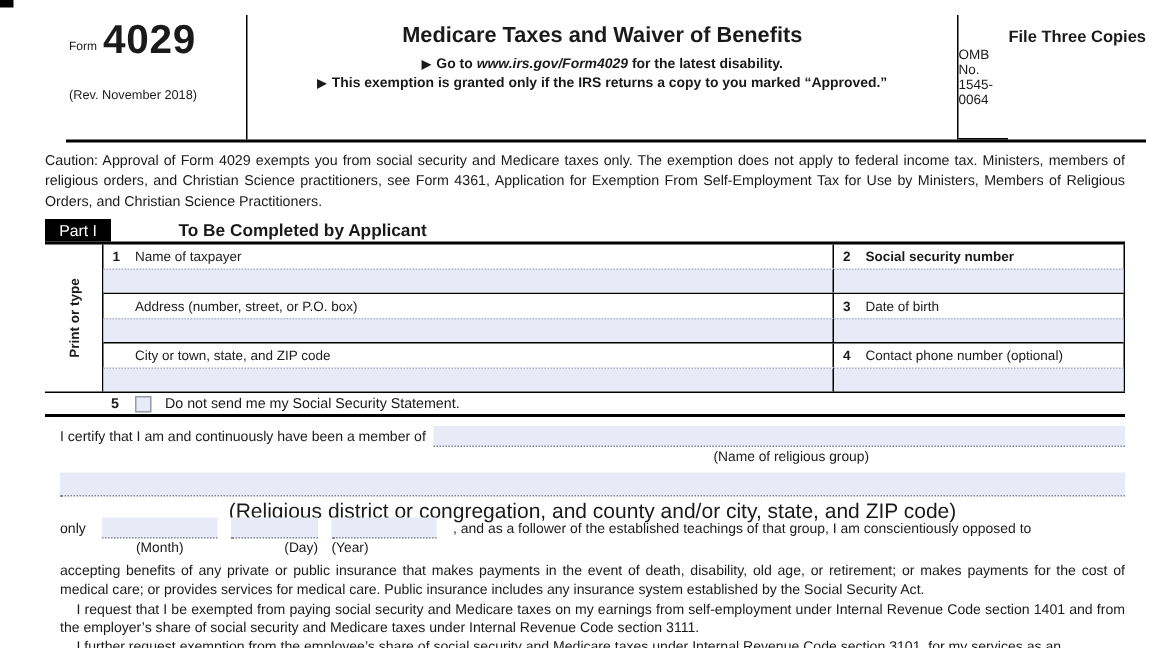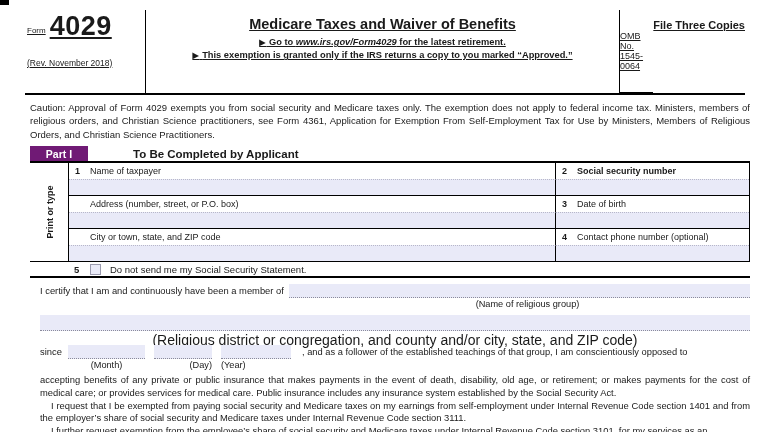--- a/index.html
+++ b/index.html
@@ -4,22 +4,22 @@
 <style>
   * { margin:0; padding:0; box-sizing:border-box; }
   html,body { background:#fff; }
   .page {
     position:relative; width:768px; height:432px; background:#ffffff;
     font-family:"Liberation Sans", sans-serif; color:#1a1a1a; overflow:hidden;
   }
   .corner-mark { position:absolute; left:0; top:0; width:9px; height:5px; background:#000; }
 
   
-  .header { position:absolute; left:25px; top:10px; width:720px; height:85px;
-            border-bottom:2.5px solid #000; display:flex;text-decoration:underline; }
+  .header { position:absolute; left:44px; top:10px; width:720px; height:85px;
+            border-bottom:2.5px solid #000; display:flex; }
   .h-left { width:120px; display:flex; flex-direction:column; padding:6px 4px 2px 2px; }
   .form-line { display:flex; align-items:flex-end; gap:4px; }
   .form-word { font-size:8px; padding-bottom:3px; }
   .form-num { font-size:27px; font-weight:bold; line-height:0.8; letter-spacing:0.5px; }
   .rev { font-size:8.5px; margin-top:20px; }
   .agency { font-size:8px; line-height:1.2; margin-top:auto; padding-bottom:1px; }
   .h-center { flex:1; border-left:1.5px solid #000; border-right:1.5px solid #000;
               text-align:center; padding:7px 8px 2px; }
   .title { font-weight:bold; font-size:14.5px; line-height:1.1; }
   .bullets { font-size:9.3px; font-weight:bold; line-height:1.42; margin-top:3px; }
@@ -32,22 +32,22 @@
                  display:flex; align-items:center; justify-content:center; }
 
   
   .caution { position:absolute; left:30px; top:101px; width:720px;
              font-size:9.5px; line-height:13.4px; text-align:justify; }
   .caution b { font-weight:normal; }
 
   
   .part1-bar { position:absolute; left:30px; top:146px; width:720px; height:17px;
                border-bottom:2px solid #000; display:flex; align-items:center; }
-  .part1-box { background:#701a75; color:#fff; font-weight:bold; font-size:10.5px;
-               width:58px; height:15px; display:flex; align-items:center; justify-content:center; }
+  .part1-box { background:#000000; color:#fff; font-weight:normal; font-size:10.5px;
+               width:44px; height:15px; display:flex; align-items:center; justify-content:center; }
   .part1-title { font-weight:bold; font-size:11.5px; margin-left:45px; }
 
   
   .print-type { position:absolute; left:30px; top:163px; width:38px; height:98px;
                 display:flex; align-items:center; justify-content:center; }
   .print-type span { transform:rotate(-90deg); white-space:nowrap;
                      font-weight:bold; font-size:9px; }
   .applicant-table { position:absolute; left:68px; top:163px; width:682px;
                      border-left:1px solid #000; border-right:1px solid #000; }
   .t-pair { border-bottom:1px solid #000; }
@@ -103,21 +103,21 @@
         <span class="form-word">Form</span>
         <span class="form-num">4029</span>
       </div>
       <div class="rev">(Rev. November 2018)</div>
     </div>
     <div class="h-center">
       <div class="title">
         <div>Medicare Taxes and Waiver of Benefits</div>
       </div>
       <div class="bullets">
-        <div><span class="arrow">▶</span> <span>Go to </span><span class="bi">www.irs.gov/Form4029</span><span> for the latest retirement.</span></div>
+        <div><span class="arrow">▶</span> <span>Go to </span><span class="bi">www.irs.gov/Form4029</span><span> for the latest disability.</span></div>
         <div><span class="arrow">▶</span> <span>This exemption is granted only if the IRS returns a copy to you marked “Approved.”</span></div>
       </div>
     </div>
     <div class="h-right">
       <div class="omb">OMB No. 1545-0064</div>
       <div class="file-copies">File Three Copies</div>
     </div>
   </div>
 
   <div class="caution"><b>Caution:</b><span> Approval of Form 4029 exempts you from social security and Medicare taxes only. The exemption does not apply to federal income tax. Ministers, members of religious orders, and Christian Science practitioners, see Form 4361, Application for Exemption From Self-Employment Tax for Use by Ministers, Members of Religious Orders, and Christian Science Practitioners.</span></div>
@@ -190,21 +190,21 @@
 
   <div class="cert">
     <div class="lineA">
       <span class="lead">I certify that I am and continuously have been a member of</span>
       <span class="fill"></span>
     </div>
     <div class="capA">(Name of religious group)</div>
     <div class="fill fill-full"></div>
     <div class="capB">(Religious district or congregation, and county and/or city, state, and ZIP code)</div>
     <div class="since-row">
-      <span class="since-word">since</span>
+      <span class="since-word">only</span>
       <span class="fill f-month"></span>
       <span class="fill f-day"></span>
       <span class="fill f-year"></span>
       <span class="since-suffix">, and as a follower of the established teachings of that group, I am conscientiously opposed to</span>
     </div>
     <div class="since-caps">
       <span class="c0"></span>
       <span class="c1">(Month)</span>
       <span class="c2">(Day)</span>
       <span class="c3">(Year)</span>

